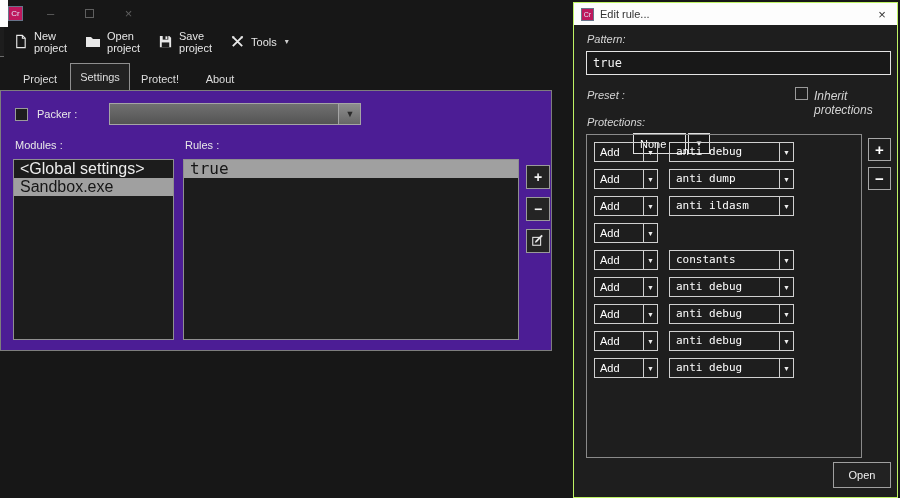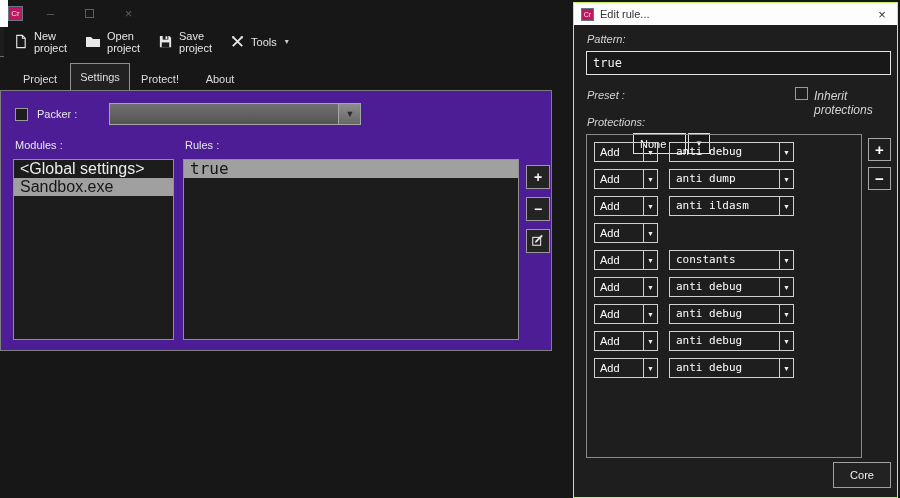--- a/index.html
+++ b/index.html
@@ -291,14 +291,14 @@
       <div class="prot-combo">
           <div class="pf mono">anti debug</div>
           <div class="cmb-arr">▼</div>
         </div>
     </div>
   </div>
 
   <div class="dlg-side-btn" style="top:135px;">+</div>
   <div class="dlg-side-btn" style="top:164px;">−</div>
 
-  <div class="done-btn">Core</div>
+  <div class="done-btn">Open</div>
 </div>
 
 </body></html>

